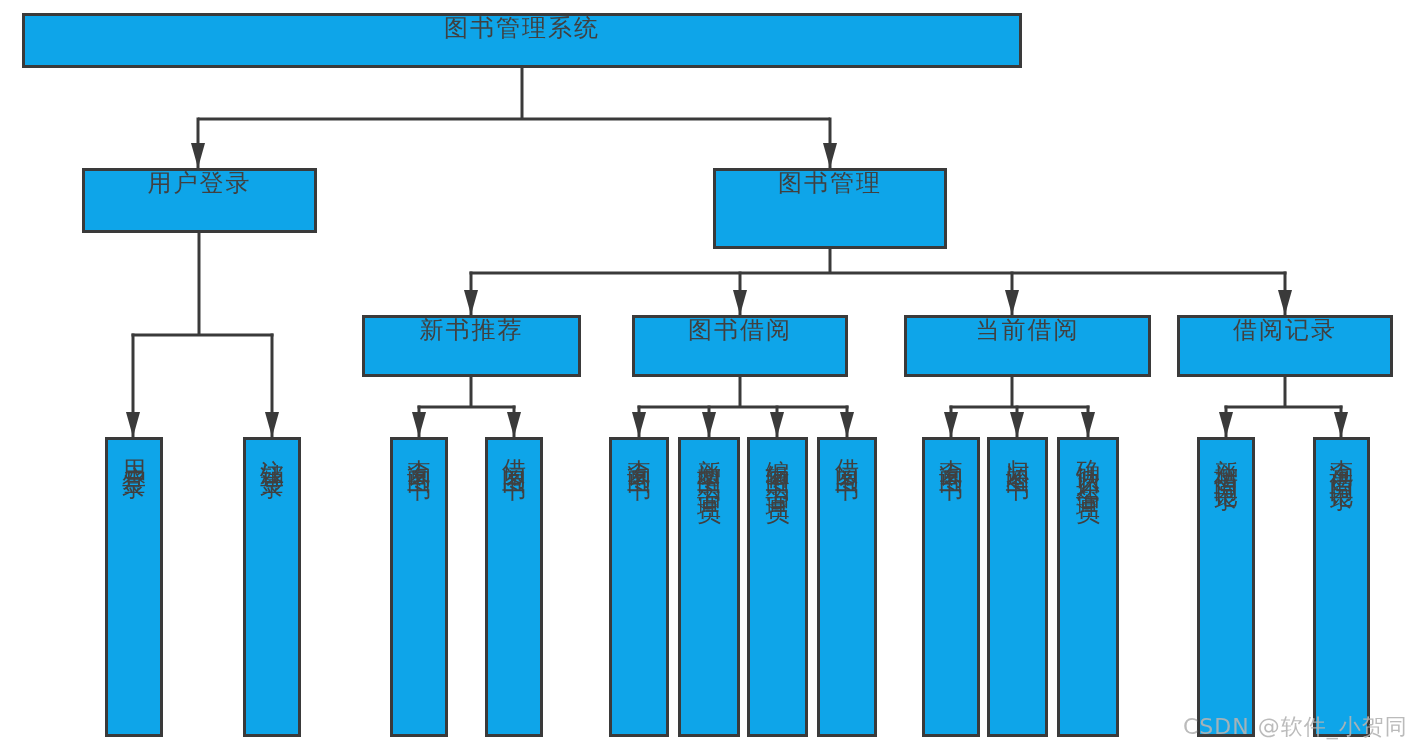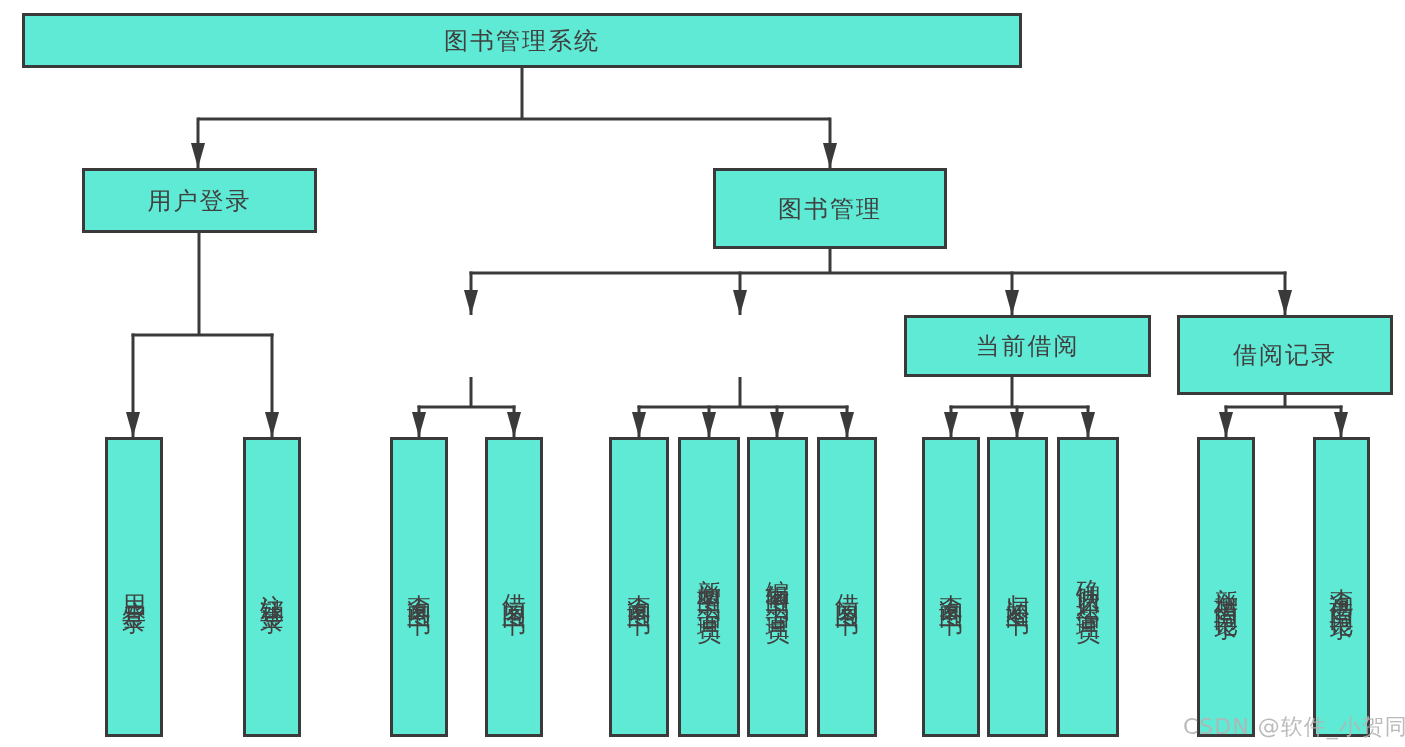--- a/index.html
+++ b/index.html
@@ -8,22 +8,22 @@
     width:1405px;height:747px;
     background:#ffffff;
     font-family:"DejaVu Sans", sans-serif;
     overflow:hidden;
   }
   .wires{position:absolute;left:0;top:0;}
   .box{
     position:absolute;
     box-sizing:border-box;
     border:3px solid #3a3a3a;
-    background:#5eead4;
-    display:flex;align-items:center;justify-content:center;
+    background:#0ea5e9;
+    display:flex;justify-content:center;
     color:#404040;
   }
   .hlabel{
     font-size:24px;
     letter-spacing:2px;
     line-height:1;
     white-space:nowrap;
     color:#404040;
   }
   .vlabel{
@@ -104,24 +104,30 @@
     <span class="hlabel">图书管理系统</span>
   </div>
 
   <div class="box" style="left:82px;top:168px;width:235px;height:65px">
     <span class="hlabel">用户登录</span>
   </div>
   <div class="box" style="left:713px;top:168px;width:234px;height:81px">
     <span class="hlabel">图书管理</span>
   </div>
 
+  <div class="box" style="left:362px;top:315px;width:219px;height:62px">
+    <span class="hlabel">新书推荐</span>
+  </div>
+  <div class="box" style="left:632px;top:315px;width:216px;height:62px">
+    <span class="hlabel">图书借阅</span>
+  </div>
   <div class="box" style="left:904px;top:315px;width:247px;height:62px">
     <span class="hlabel">当前借阅</span>
   </div>
-  <div class="box" style="left:1177px;top:315px;width:216px;height:80px">
+  <div class="box" style="left:1177px;top:315px;width:216px;height:62px">
     <span class="hlabel">借阅记录</span>
   </div>
 
   <div class="box" style="left:105px;top:437px;width:58px;height:300px">
     <span class="vlabel">用户登录</span>
   </div>
   <div class="box" style="left:243px;top:437px;width:58px;height:300px">
     <span class="vlabel">注销登录</span>
   </div>
 

